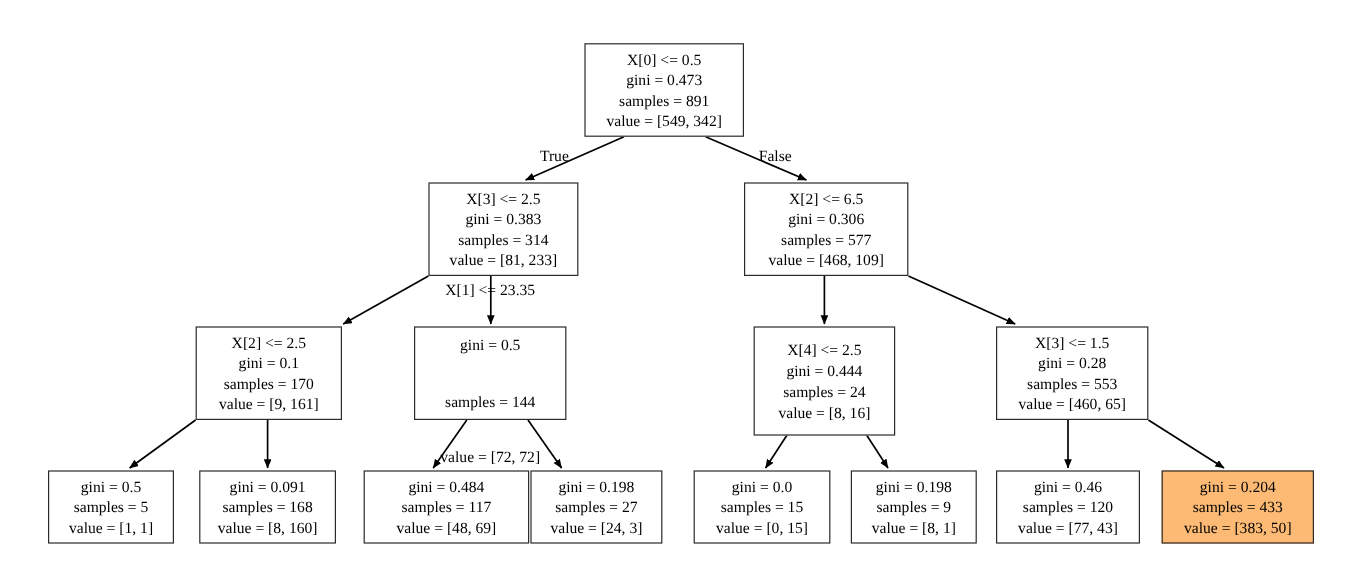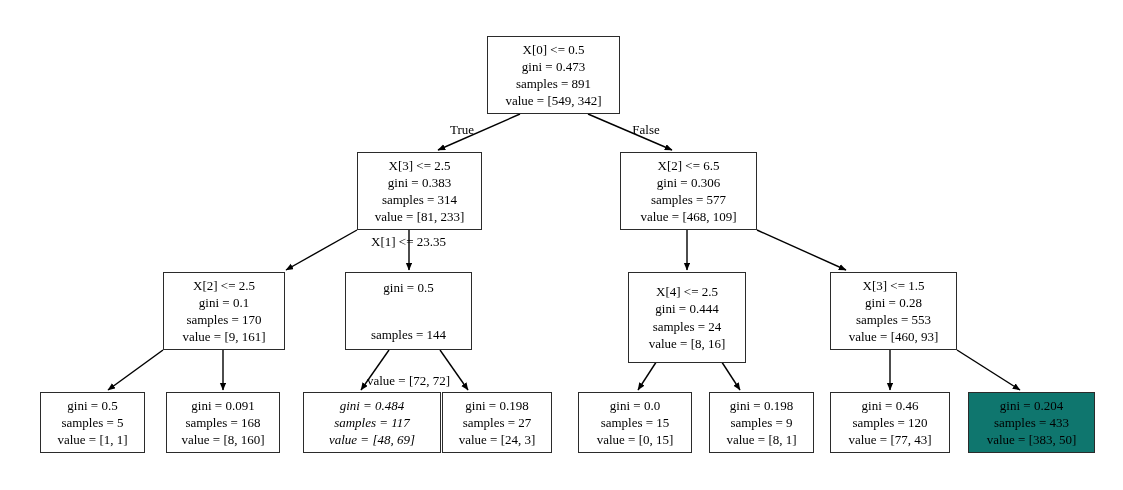--- a/index.html
+++ b/index.html
@@ -108,33 +108,33 @@
       <div class="tree-node" style="left: 628px; top: 272px; width: 118px; height: 91px; font-size: 13px; background: rgb(255, 255, 255); border-color: rgb(43, 43, 43); color: rgb(0, 0, 0);">
         <span class="node-line">X[4] &lt;= 2.5</span>
         <span class="node-line">gini = 0.444</span>
         <span class="node-line">samples = 24</span>
         <span class="node-line">value = [8, 16]</span>
       </div>
       <div class="tree-node" style="left: 830px; top: 272px; width: 127px; height: 78px; font-size: 13px; background: rgb(255, 255, 255); border-color: rgb(43, 43, 43); color: rgb(0, 0, 0);">
         <span class="node-line">X[3] &lt;= 1.5</span>
         <span class="node-line">gini = 0.28</span>
         <span class="node-line">samples = 553</span>
-        <span class="node-line">value = [460, 93]</span>
+        <span class="node-line">value = [460, 65]</span>
       </div>
       <div class="tree-node" style="left: 40px; top: 392px; width: 105px; height: 61px; font-size: 13px; background: rgb(255, 255, 255); border-color: rgb(43, 43, 43); color: rgb(0, 0, 0);">
         <span class="node-line">gini = 0.5</span>
         <span class="node-line">samples = 5</span>
         <span class="node-line">value = [1, 1]</span>
       </div>
       <div class="tree-node" style="left: 166px; top: 392px; width: 114px; height: 61px; font-size: 13px; background: rgb(255, 255, 255); border-color: rgb(43, 43, 43); color: rgb(0, 0, 0);">
         <span class="node-line">gini = 0.091</span>
         <span class="node-line">samples = 168</span>
         <span class="node-line">value = [8, 160]</span>
       </div>
-      <div class="tree-node" style="left: 303px; top: 392px; width: 138px; height: 61px; font-size: 13px; background: rgb(255, 255, 255); border-color: rgb(43, 43, 43); color: rgb(0, 0, 0); font-style: italic;">
+      <div class="tree-node" style="left: 303px; top: 392px; width: 138px; height: 61px; font-size: 13px; background: rgb(255, 255, 255); border-color: rgb(43, 43, 43); color: rgb(0, 0, 0);">
         <span class="node-line">gini = 0.484</span>
         <span class="node-line">samples = 117</span>
         <span class="node-line">value = [48, 69]</span>
       </div>
       <div class="tree-node" style="left: 442px; top: 392px; width: 110px; height: 61px; font-size: 13px; background: rgb(255, 255, 255); border-color: rgb(43, 43, 43); color: rgb(0, 0, 0);">
         <span class="node-line">gini = 0.198</span>
         <span class="node-line">samples = 27</span>
         <span class="node-line">value = [24, 3]</span>
       </div>
       <div class="tree-node" style="left: 578px; top: 392px; width: 114px; height: 61px; font-size: 13px; background: rgb(255, 255, 255); border-color: rgb(43, 43, 43); color: rgb(0, 0, 0);">
@@ -145,21 +145,21 @@
       <div class="tree-node" style="left: 709px; top: 392px; width: 105px; height: 61px; font-size: 13px; background: rgb(255, 255, 255); border-color: rgb(43, 43, 43); color: rgb(0, 0, 0);">
         <span class="node-line">gini = 0.198</span>
         <span class="node-line">samples = 9</span>
         <span class="node-line">value = [8, 1]</span>
       </div>
       <div class="tree-node" style="left: 830px; top: 392px; width: 120px; height: 61px; font-size: 13px; background: rgb(255, 255, 255); border-color: rgb(43, 43, 43); color: rgb(0, 0, 0);">
         <span class="node-line">gini = 0.46</span>
         <span class="node-line">samples = 120</span>
         <span class="node-line">value = [77, 43]</span>
       </div>
-      <div class="tree-node" style="left: 968px; top: 392px; width: 127px; height: 61px; font-size: 13px; background: #0f766e; border-color: rgb(43, 43, 43); color: rgb(0, 0, 0);">
+      <div class="tree-node" style="left: 968px; top: 392px; width: 127px; height: 61px; font-size: 13px; background: #fdba74; border-color: rgb(43, 43, 43); color: rgb(0, 0, 0);">
         <span class="node-line">gini = 0.204</span>
         <span class="node-line">samples = 433</span>
         <span class="node-line">value = [383, 50]</span>
       </div>
     </div>
   <div id="label-layer">
       <div class="edge-label" style="left: 462px; top: 130px; font-size: 13px; color: rgb(0, 0, 0);">True</div>
       <div class="edge-label" style="left: 646px; top: 130px; font-size: 13px; color: rgb(0, 0, 0);">False</div>
     </div>
 </div>

